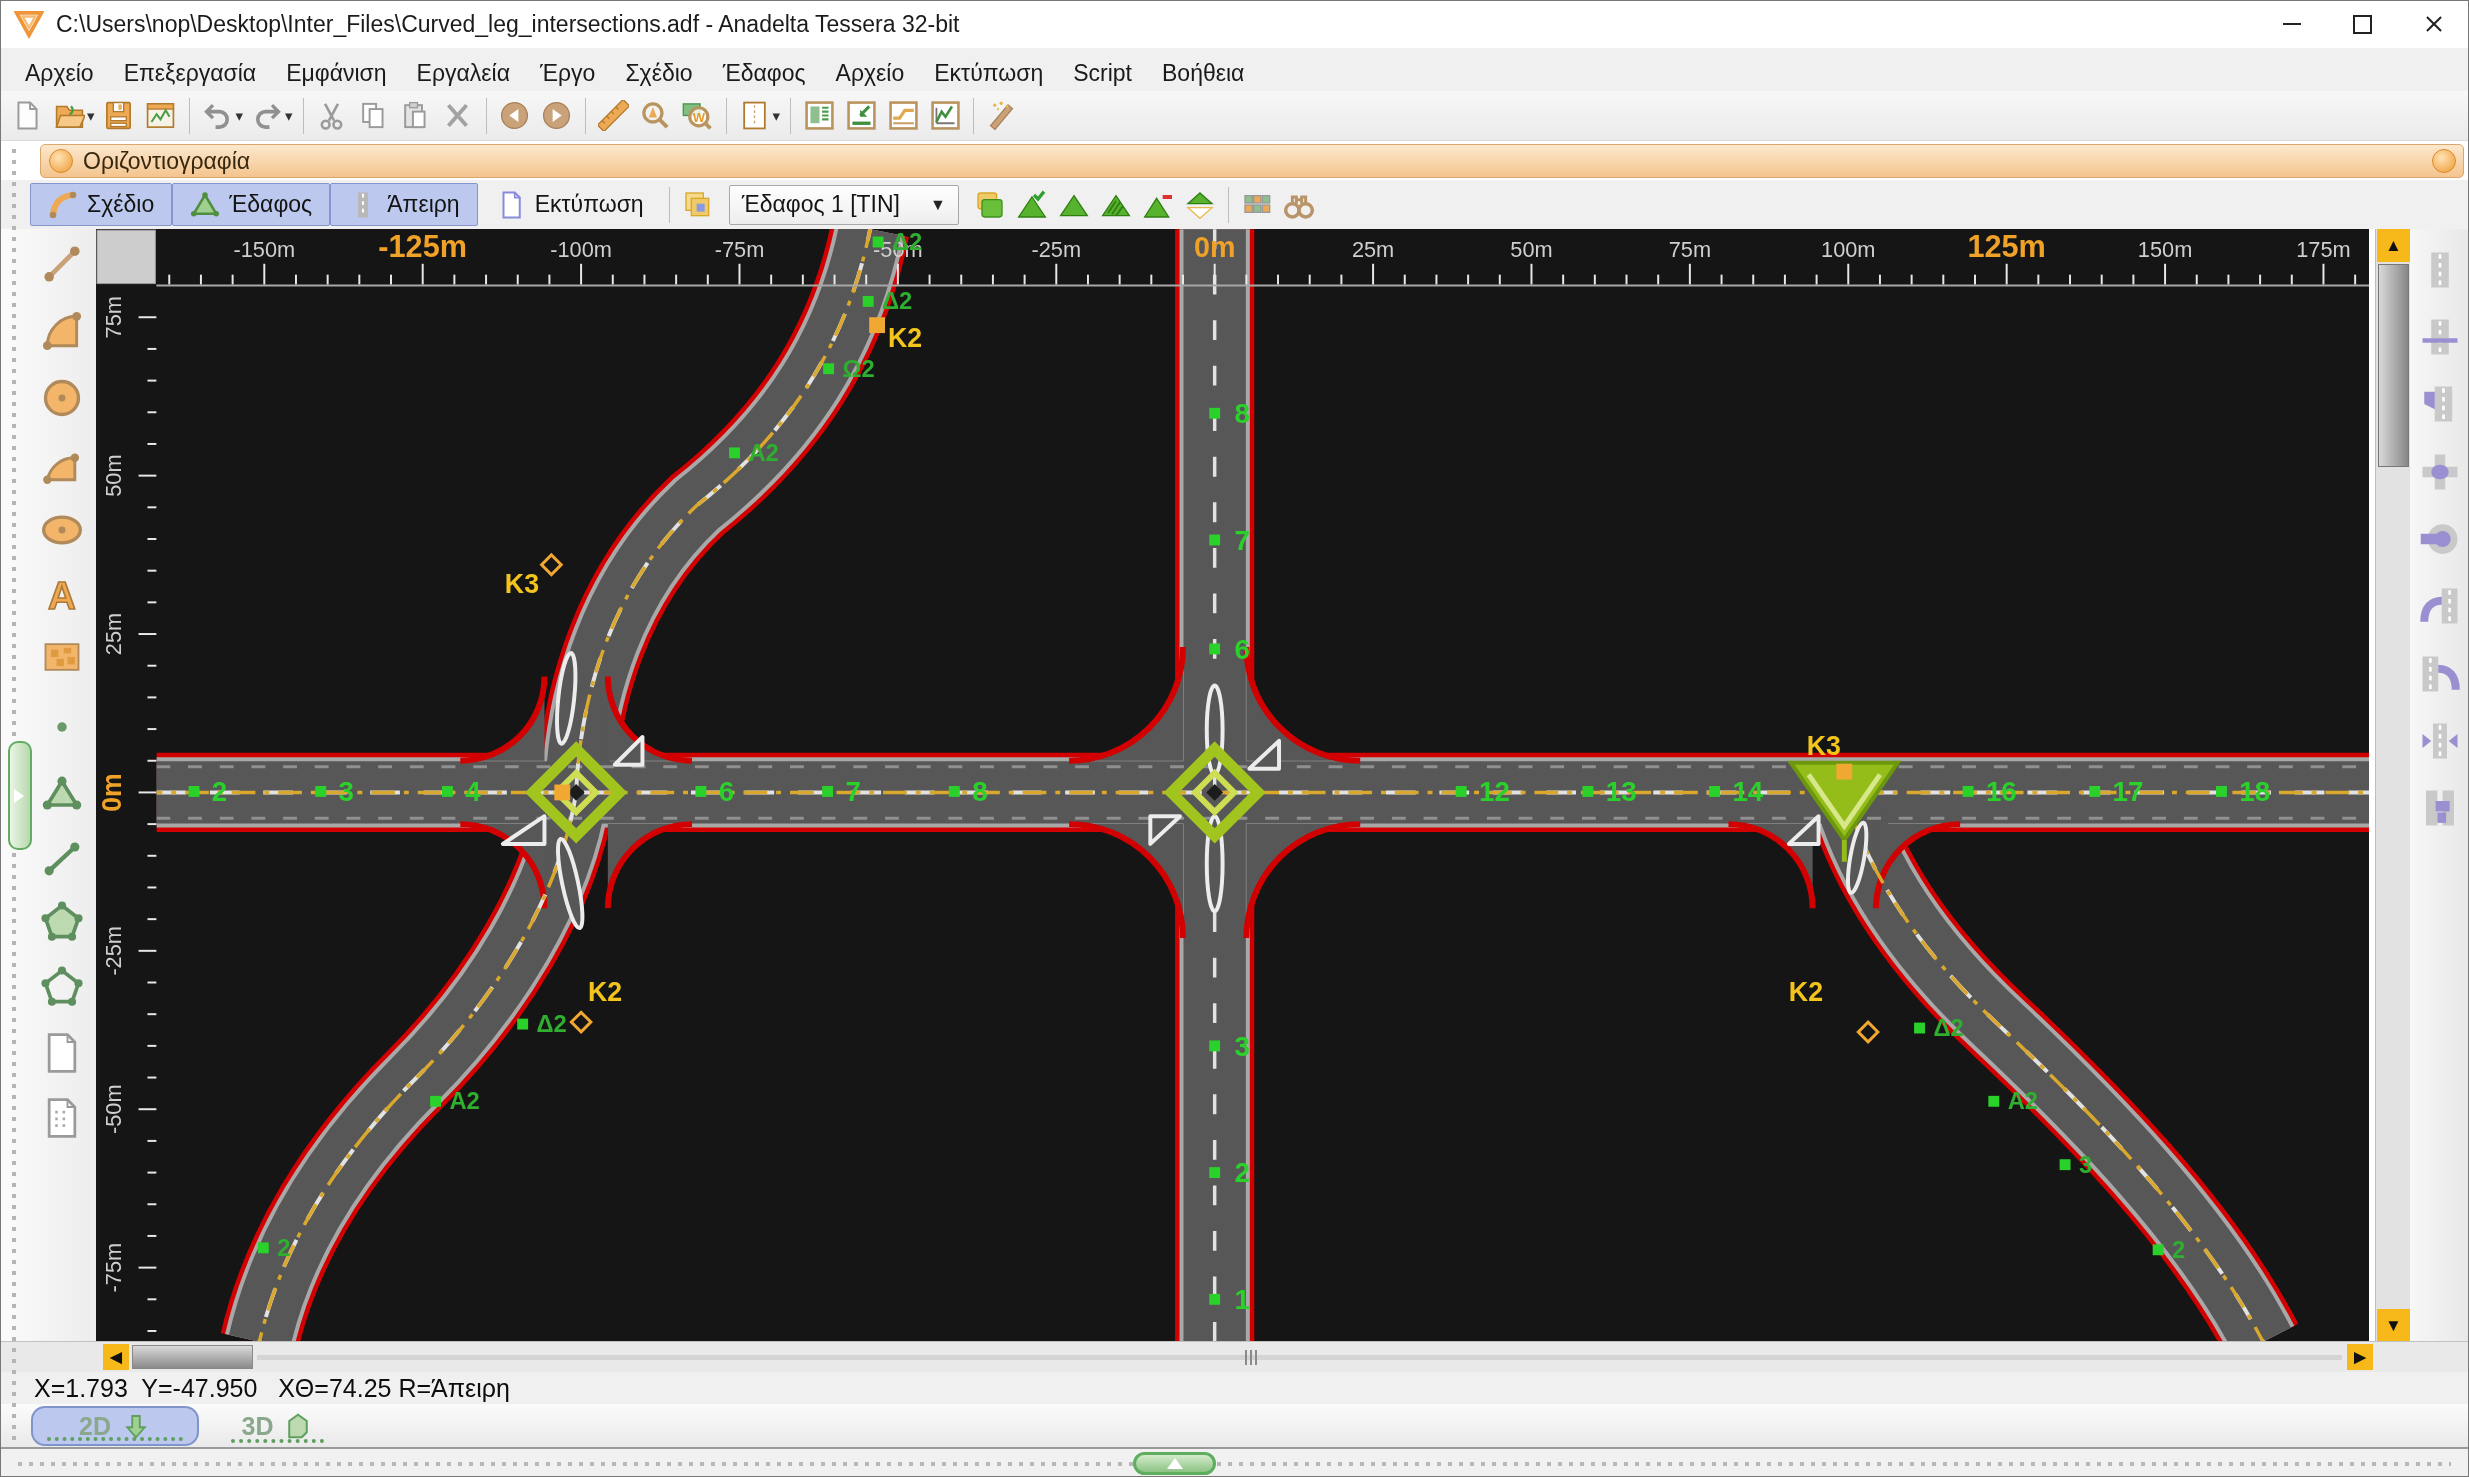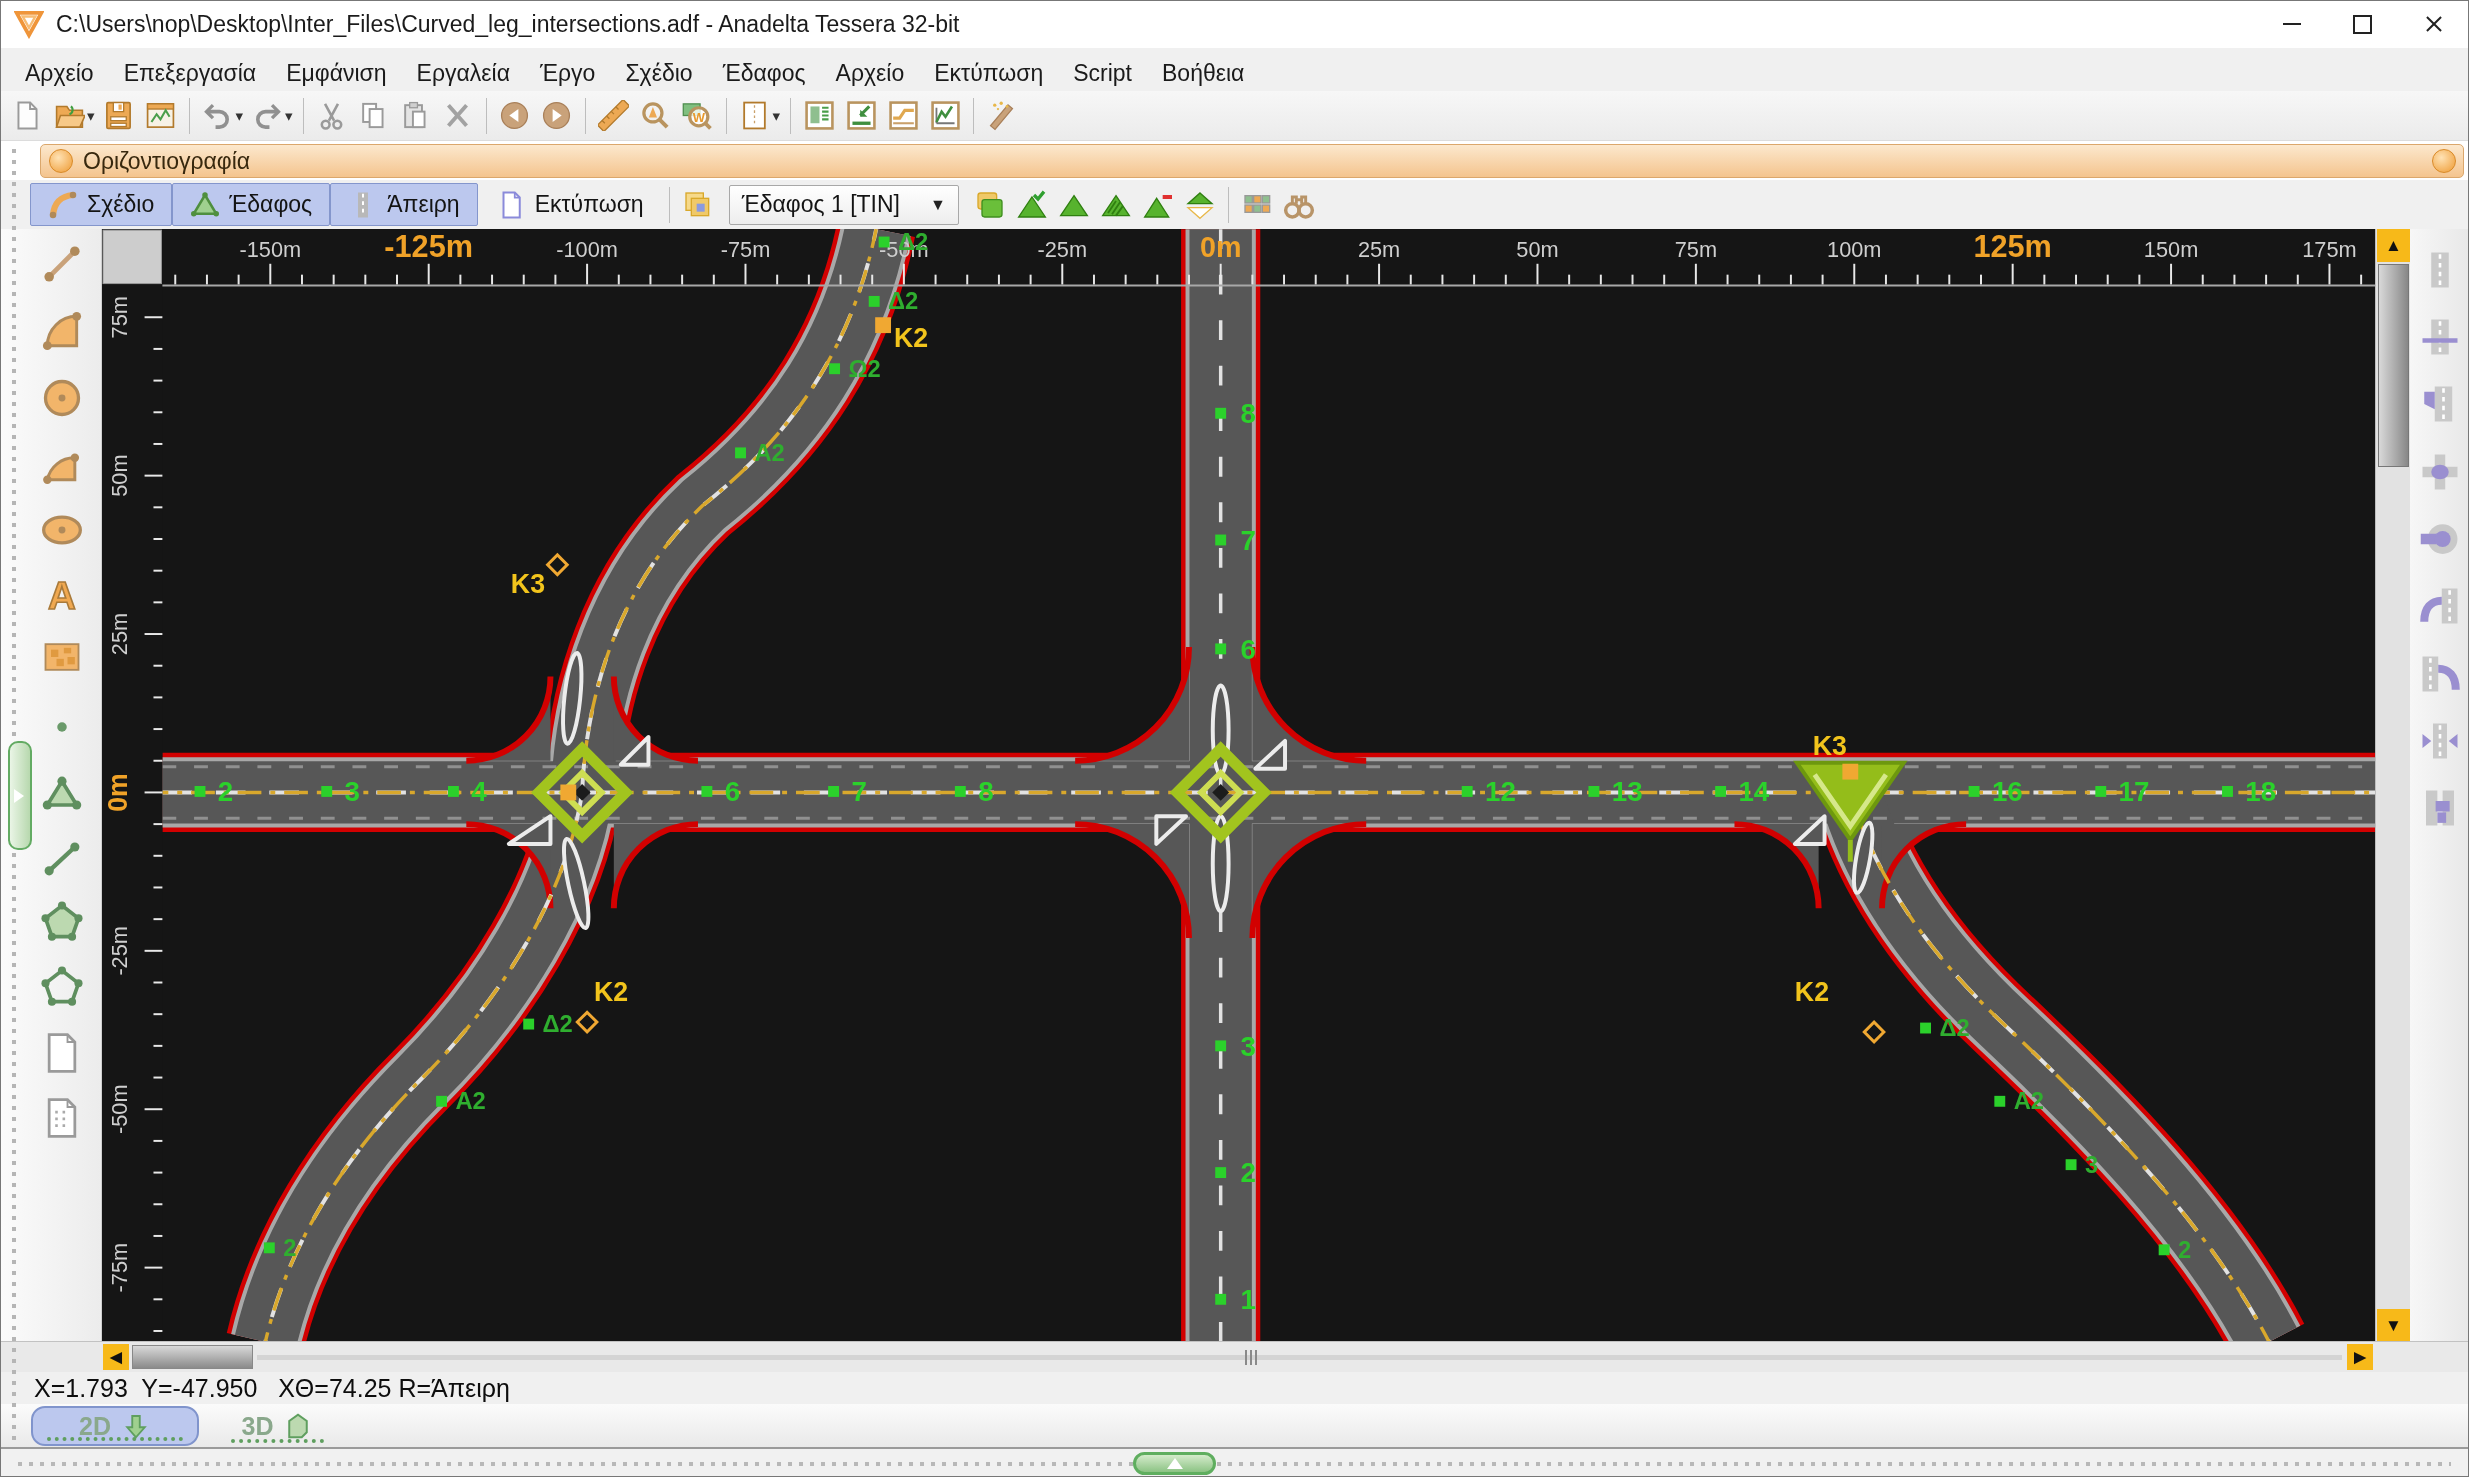--- a/index.html
+++ b/index.html
@@ -40,21 +40,21 @@
   .select{height:38px;background:linear-gradient(#ffffff,#ededed);border:1px solid #a8a8a8;display:flex;align-items:center;font-size:23px;color:#141414;padding:0 12px;gap:30px;margin:0 10px;border-radius:2px}
   .sel-arrow{font-size:16px;color:#222}
   
   .main{position:absolute;top:229px;left:0;width:2469px;height:1113px}
   .left-tools{position:absolute;left:0;top:0;width:102px;height:1113px;background:linear-gradient(90deg,#fbfbfb,#ececec);border-right:1px solid #cfcfcf;box-sizing:border-box}
   .lt-btn{position:absolute;left:34px;width:55px;height:55px;display:flex;align-items:center;justify-content:center}
   .lt-btn svg{width:44px;height:44px}
   .dotcol{position:absolute;left:12px;top:149px;width:4px;height:1297px;background:repeating-linear-gradient(#b5b5b5 0 4px,transparent 4px 11px);z-index:6}
   .left-handle{position:absolute;left:8px;top:512px;width:20px;height:105px;border:2px solid #63ab63;border-radius:10px;background:linear-gradient(90deg,#eaf5e6,#b7d8ae);z-index:7;display:flex;align-items:center}
   .left-handle i{display:block;width:0;height:0;border-top:7px solid transparent;border-bottom:7px solid transparent;border-left:10px solid #fff;margin-left:4px}
-  .canvas-wrap{position:absolute;left:102px;top:0;width:2273px;height:1113px;background:#151515}
+  .canvas-wrap{position:absolute;left:96px;top:0;width:2273px;height:1113px;background:#151515}
   .vscroll{position:absolute;left:2375px;top:0;width:35px;height:1113px;background:#e2e2e2;border-left:1px solid #bdbdbd;box-sizing:border-box}
   .vs-btn{position:absolute;left:1px;width:33px;height:33px;background:#f7b919;color:#111;display:flex;align-items:center;justify-content:center;font-size:17px;font-weight:bold}
   .vs-thumb{position:absolute;left:2px;top:35px;width:31px;height:203px;background:linear-gradient(90deg,#d9d9d9,#878787);border:1px solid #777;box-sizing:border-box}
   .right-tools{position:absolute;left:2410px;top:0;width:59px;height:1113px;background:linear-gradient(90deg,#f7f7f7,#e8e8e8)}
   .rt-btn{position:absolute;left:7px;width:46px;height:46px;display:flex;align-items:center;justify-content:center}
   .rt-btn svg{width:42px;height:42px}
   
   .hscroll{position:absolute;top:1341px;left:0;width:2469px;height:31px;background:#e9e9e9;border-top:1px solid #c2c2c2;box-sizing:border-box}
   .hs-btn{position:absolute;top:2px;width:26px;height:26px;background:#f7b919;color:#111;display:flex;align-items:center;justify-content:center;font-size:15px;font-weight:bold}
   .hs-thumb{position:absolute;left:132px;top:3px;width:121px;height:24px;background:linear-gradient(#d9d9d9,#8a8a8a);border:1px solid #888;box-sizing:border-box}

